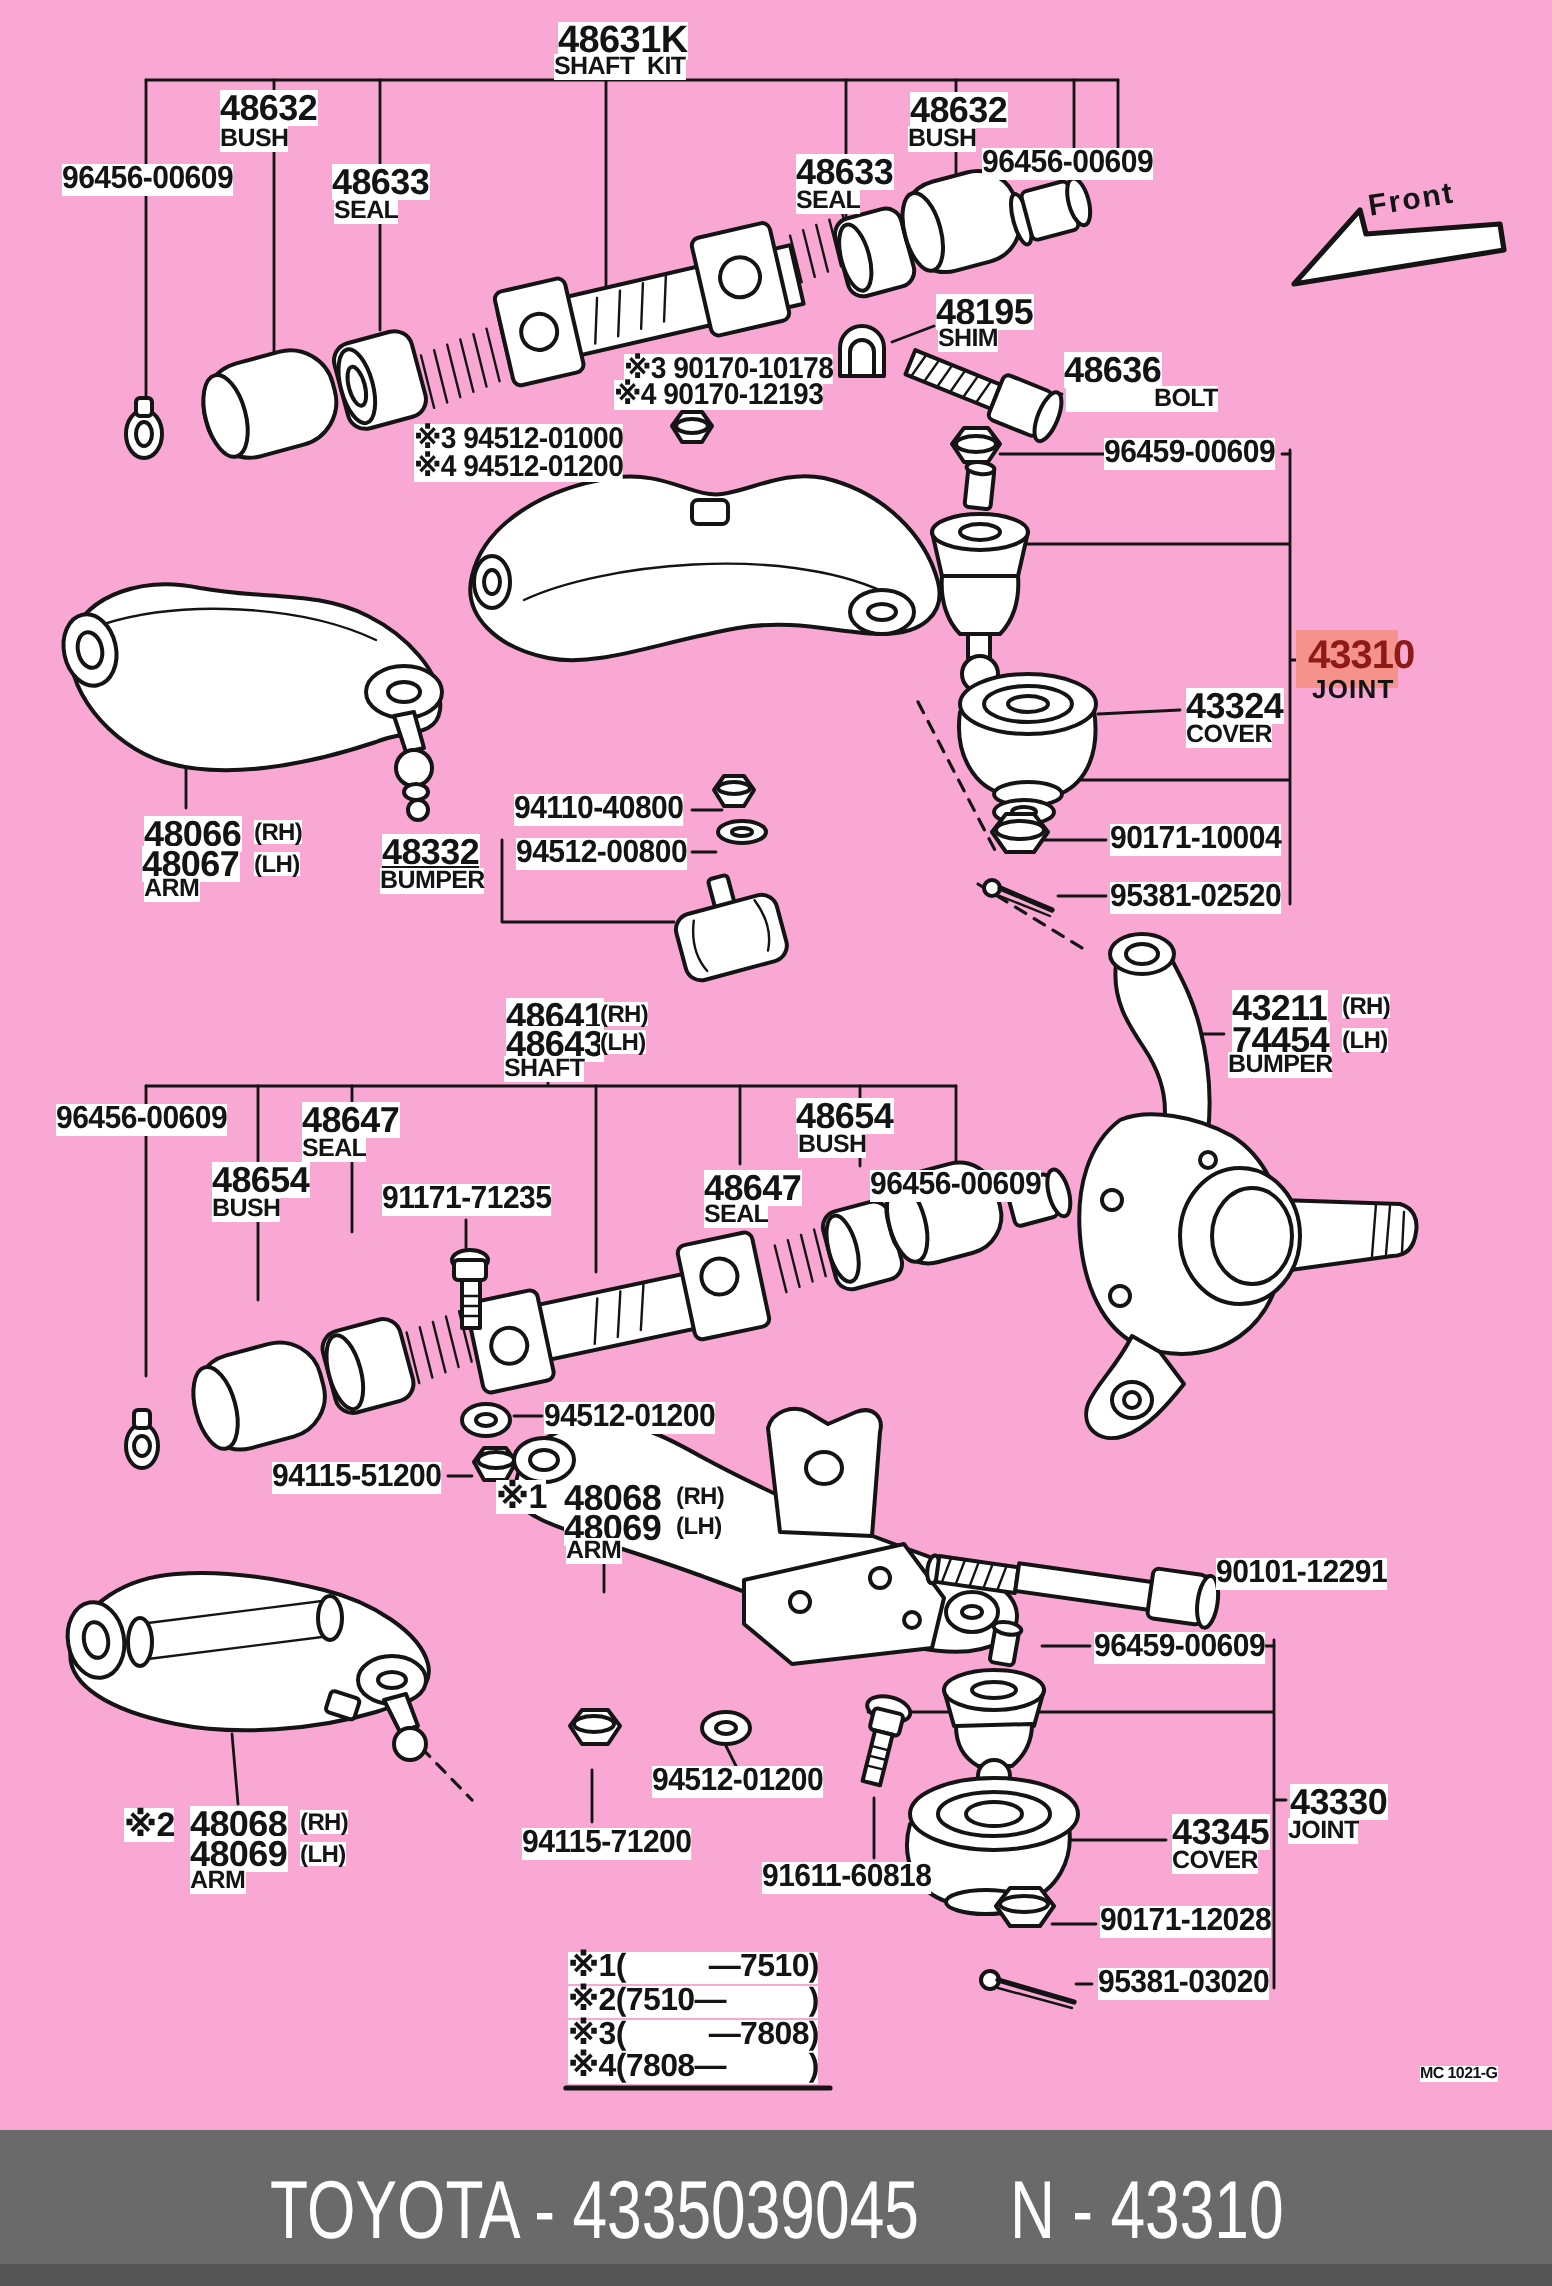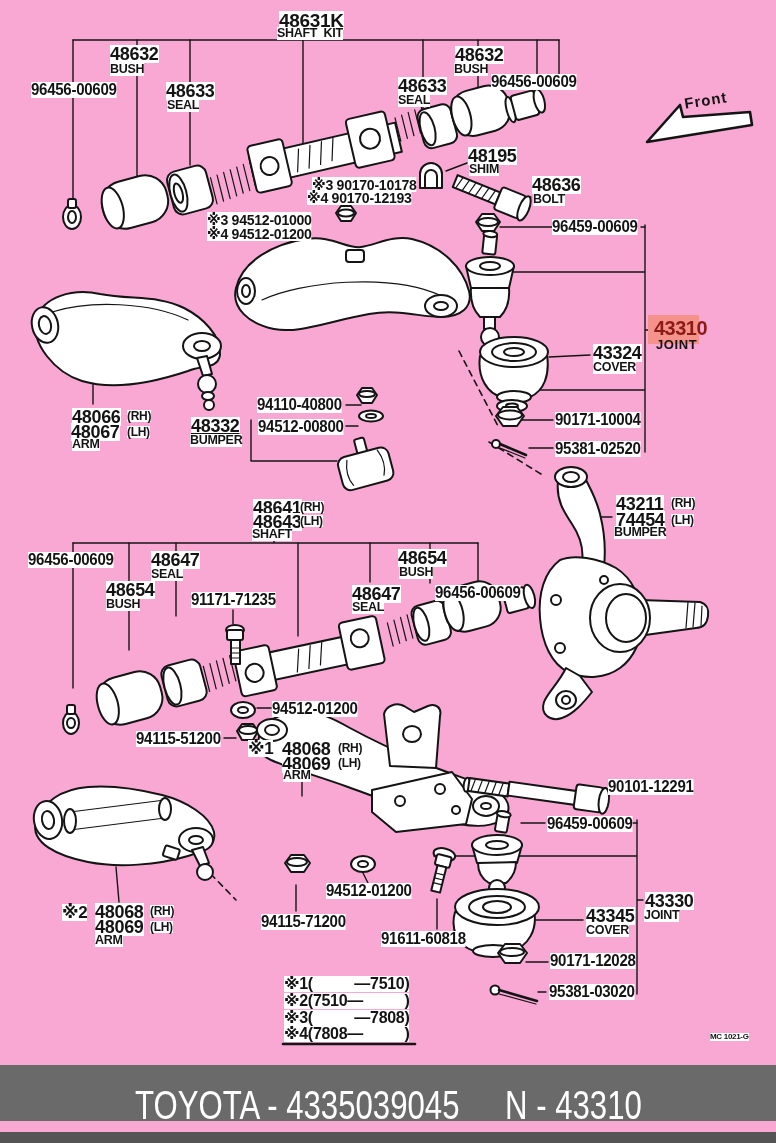--- a/index.html
+++ b/index.html
@@ -21,21 +21,21 @@
   .num{font-size:16px;letter-spacing:-0.5px;transform:scaleX(0.94);}
   .note{font-size:15px;letter-spacing:-0.5px;transform:scaleX(0.94);}
   .star{font-size:17px;}
   .fn{font-size:16px;letter-spacing:-0.2px;}
   .tiny{font-size:8px;letter-spacing:0;}
   #highlight-block{position:absolute;left:648px;top:315px;width:51px;height:29px;}
   #highlight-code{position:absolute;left:6px;top:3px;font-size:20px;font-weight:bold;letter-spacing:-0.5px;line-height:1;}
   #highlight-name{position:absolute;left:8px;top:23px;font-size:13px;font-weight:bold;letter-spacing:0.6px;line-height:1;color:#141414;}
   #front-label{position:absolute;left:683px;top:95px;font-size:15px;font-weight:bold;
                letter-spacing:1px;transform:rotate(-9deg);transform-origin:left top;}
-  #footer{position:absolute;left:0;top:1065px;width:776px;height:56px;}
+  #footer{position:absolute;left:0;top:1065px;width:776px;height:78px;}
   #footer .strip{position:absolute;left:0;top:67px;width:776px;height:11px;background:#545454;}
   .ftxt{position:absolute;top:20px;color:#fff;font-size:41px;font-weight:400;line-height:1;
         transform:scaleX(0.76);transform-origin:left top;white-space:pre;}
   #footer-left{left:135px;}
   #footer-right{left:505px;}
 </style>
 </head>
 <body>
 
 <div id="page">
@@ -340,21 +340,21 @@
       <div class="lbl code" style="left: 166px; top: 82px;">48633</div>
       <div class="lbl sub" style="left: 167px; top: 99px;">SEAL</div>
       <div class="lbl code" style="left: 455px; top: 46px;">48632</div>
       <div class="lbl sub" style="left: 454px; top: 63px;">BUSH</div>
       <div class="lbl num" style="left: 491px; top: 74px;">96456-00609</div>
       <div class="lbl code" style="left: 398px; top: 77px;">48633</div>
       <div class="lbl sub" style="left: 398px; top: 94px;">SEAL</div>
       <div class="lbl code" style="left: 468px; top: 147px;">48195</div>
       <div class="lbl sub" style="left: 469px; top: 163px;">SHIM</div>
       <div class="lbl code" style="left: 532px; top: 176px;">48636</div>
-      <div class="lbl sub" style="left: 533px; top: 193px;">BOLT</div>
+      <div class="lbl sub" style="left: 533px; top: 193px; padding-left: 44px;">BOLT</div>
       <div class="lbl note" style="left: 312px; top: 177px;">※3 90170-10178</div>
       <div class="lbl note" style="left: 307px; top: 190px;">※4 90170-12193</div>
       <div class="lbl note" style="left: 207px; top: 212px;">※3 94512-01000</div>
       <div class="lbl note" style="left: 207px; top: 226px;">※4 94512-01200</div>
       <div class="lbl num" style="left: 552px; top: 219px;">96459-00609</div>
       <div class="lbl code" style="left: 593px; top: 344px;">43324</div>
       <div class="lbl sub" style="left: 593px; top: 361px;">COVER</div>
       <div class="lbl num" style="left: 555px; top: 412px;">90171-10004</div>
       <div class="lbl num" style="left: 555px; top: 441px;">95381-02520</div>
       <div class="lbl num" style="left: 257px; top: 397px;">94110-40800</div>

